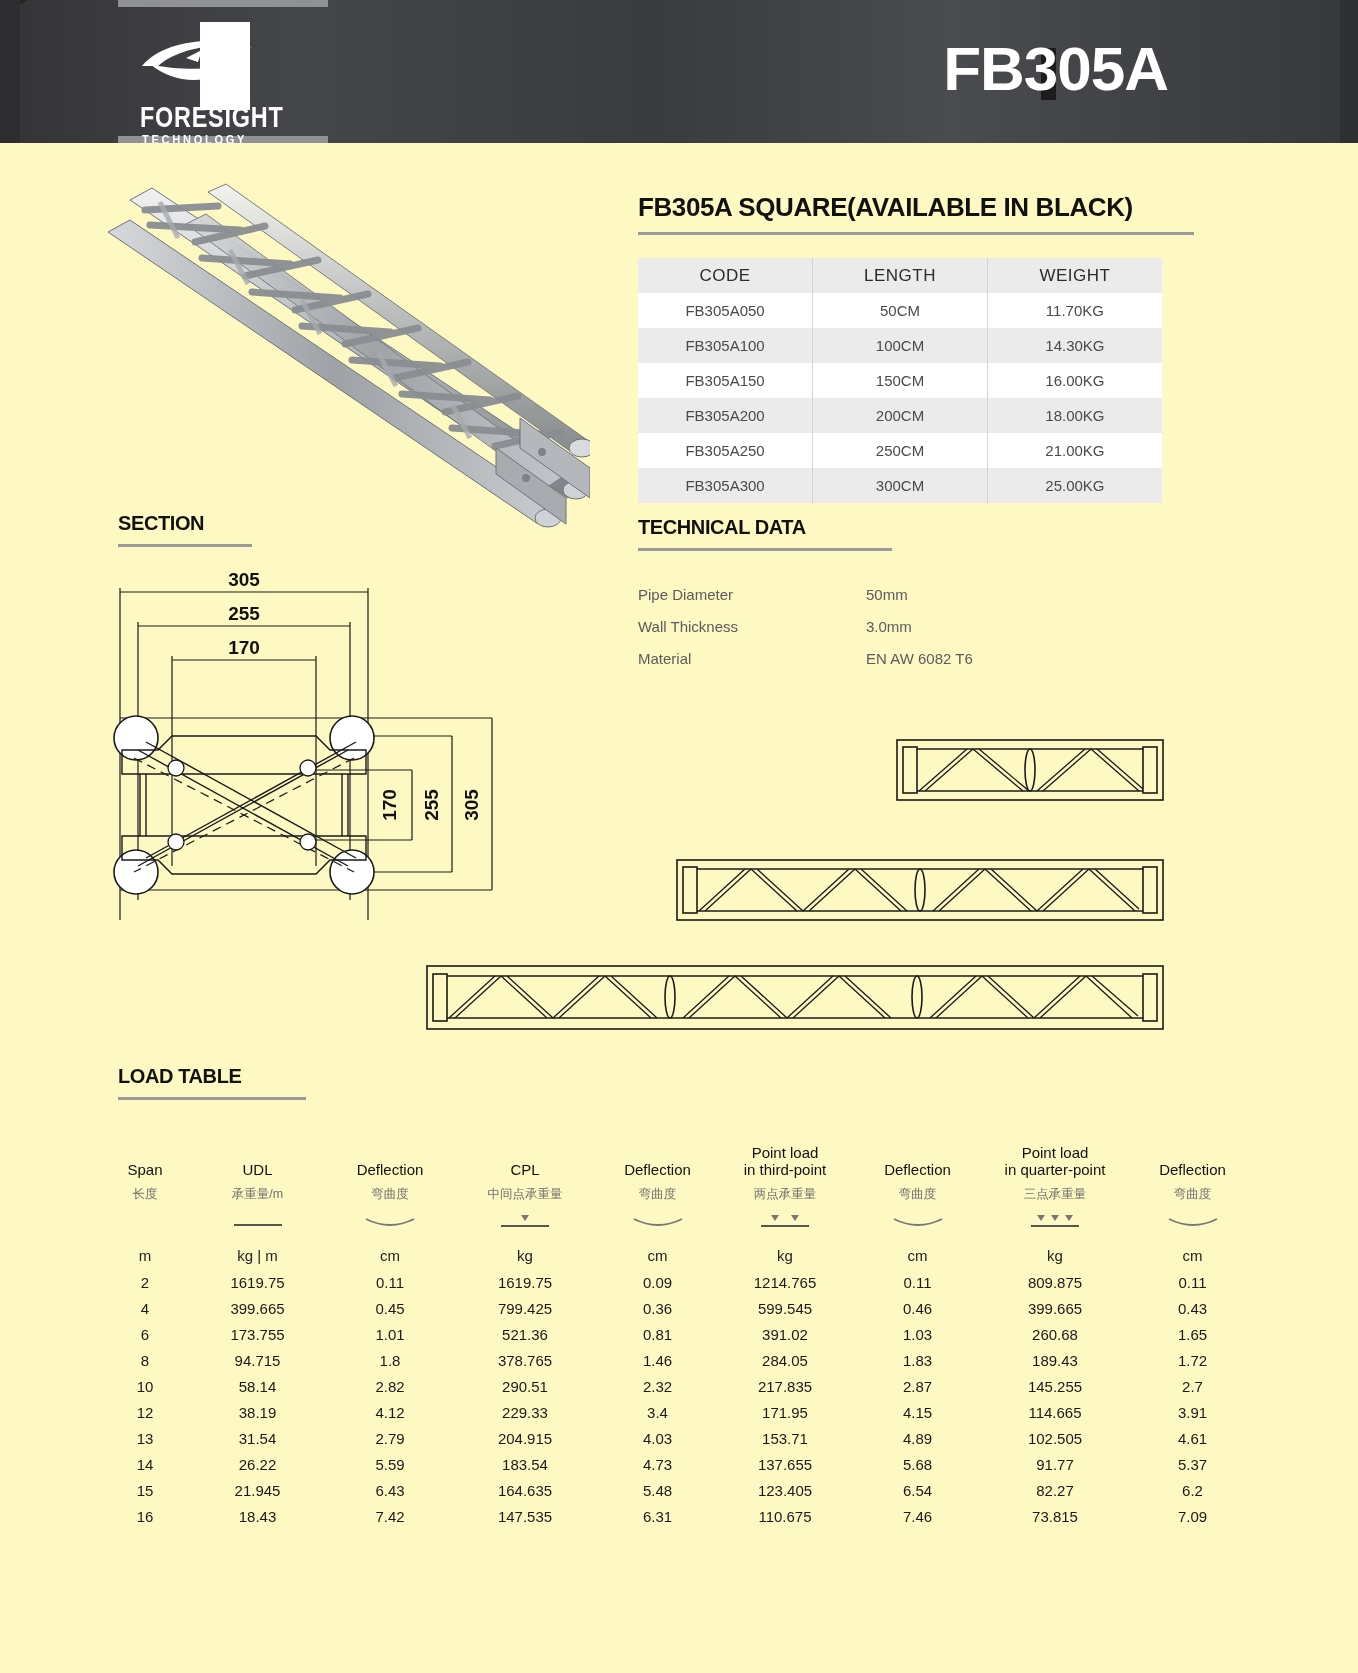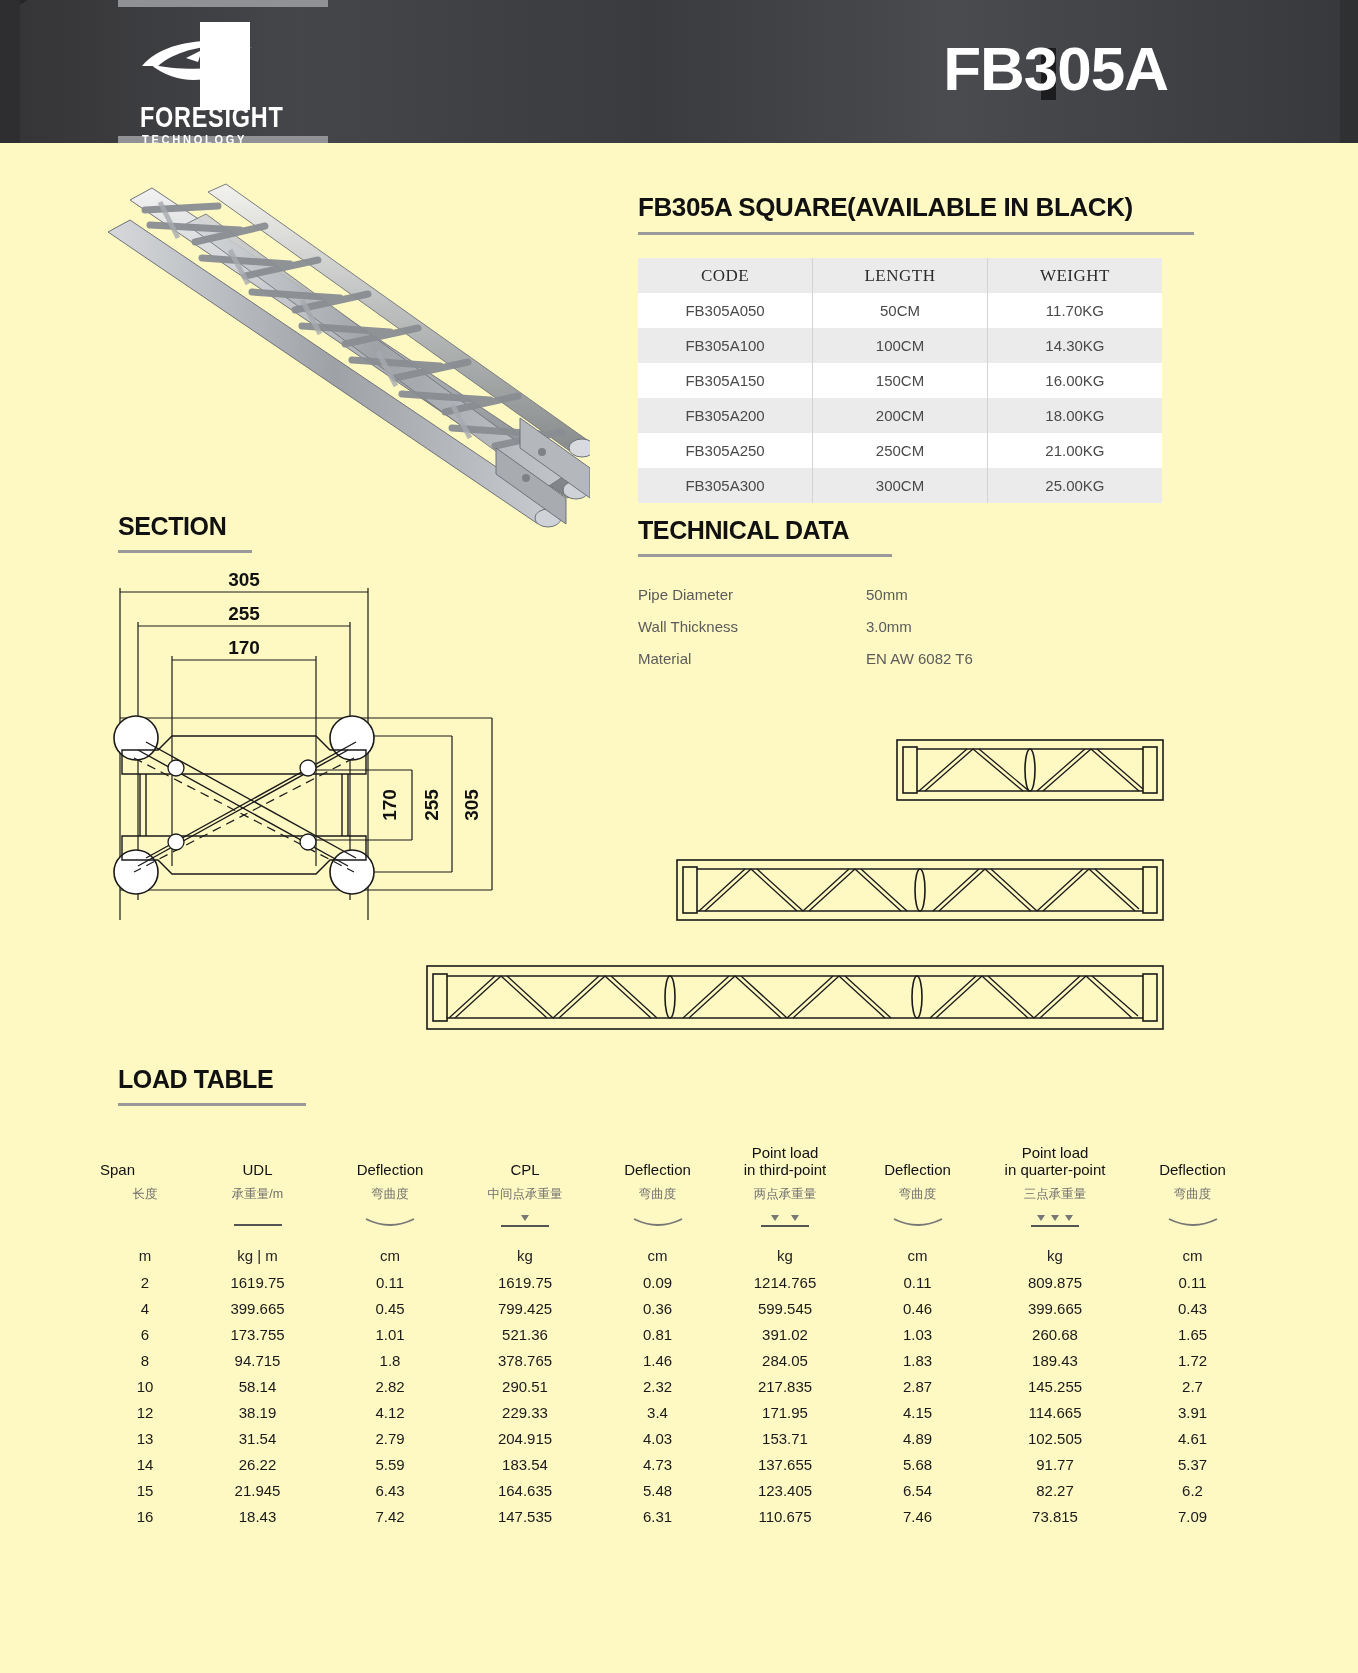--- a/index.html
+++ b/index.html
@@ -60,21 +60,21 @@
   }
   .hdr-title {
     position:absolute; right:190px; top:38px;
     color:#ffffff; font-size:62px; font-weight:700; letter-spacing:-1px;
     font-family:"Liberation Sans", sans-serif;
     line-height:1;
   }
 
   
   .blk-title {
-    font-size:25px; font-weight:700; color:#111; letter-spacing:-0.4px;
+    font-size:20px; font-weight:700; color:#111; letter-spacing:-0.4px;
     font-family:"Liberation Sans", sans-serif;
   }
   .blk-rule { height:3px; background:#9a9a9a; margin-top:9px; }
 
   
   .prod-head {
     position:absolute; left:638px; top:192px; width:556px;
   }
   .prod-head .blk-title { font-size:26px; }
   .prod-table {
@@ -82,21 +82,20 @@
     border-collapse:collapse; table-layout:fixed;
   }
   .prod-table td, .prod-table th {
     height:35px; text-align:center; vertical-align:middle;
     font-size:15px; color:#4a4a4a; font-weight:400;
     border-right:1px solid #ffffff;
   }
   .prod-table th {
     font-size:17px; color:#2b2b2b; font-weight:400; letter-spacing:0.5px;
     background:#ebebeb;
-    font-family:Liberation Serif, serif;
   }
   .prod-table tr.alt td { background:#ebebeb; }
   .prod-table tr.plain td { background:#ffffff; }
   .prod-table td:last-child, .prod-table th:last-child { border-right:none; }
   .prod-table td.sep, .prod-table th.sep { border-right:1px solid #d4d4d4; }
 
   
   .tech-head { position:absolute; left:638px; top:516px; width:254px; }
   .tech-list { position:absolute; left:638px; top:578px; width:520px; }
   .tech-row { display:flex; height:32px; align-items:center;gap:28px; }
@@ -460,21 +459,21 @@
         <col style="width:130px">
       <col style="width:140px">
         <col style="width:125px">
         <col style="width:130px">
       <col style="width:135px">
         <col style="width:140px">
         <col style="width:135px">
     </colgroup>
     <thead>
       <tr>
-        <th class="h1" style="text-align:left">Span</th>
+        <th class="h1" style="text-align:center">Span</th>
         <th class="h1" style="text-align:center">UDL</th>
         <th class="h1" style="text-align:center">Deflection</th>
         <th class="h1" style="text-align:center">CPL</th>
         <th class="h1" style="text-align:center">Deflection</th>
         <th class="h1" style="text-align:center;white-space:pre-line">Point load
 in third-point</th>
         <th class="h1" style="text-align:center">Deflection</th>
         <th class="h1" style="text-align:center;white-space:pre-line">Point load
 in quarter-point</th>
         <th class="h1" style="text-align:center">Deflection</th>

